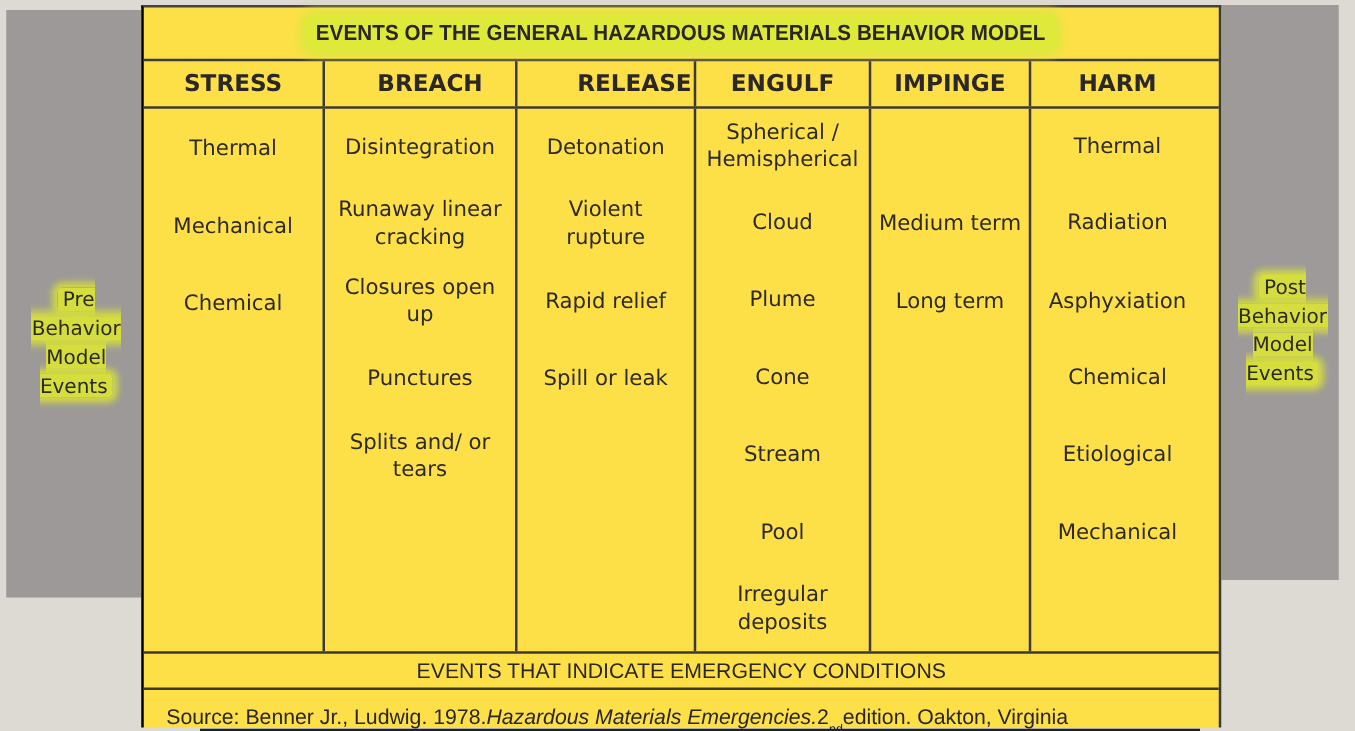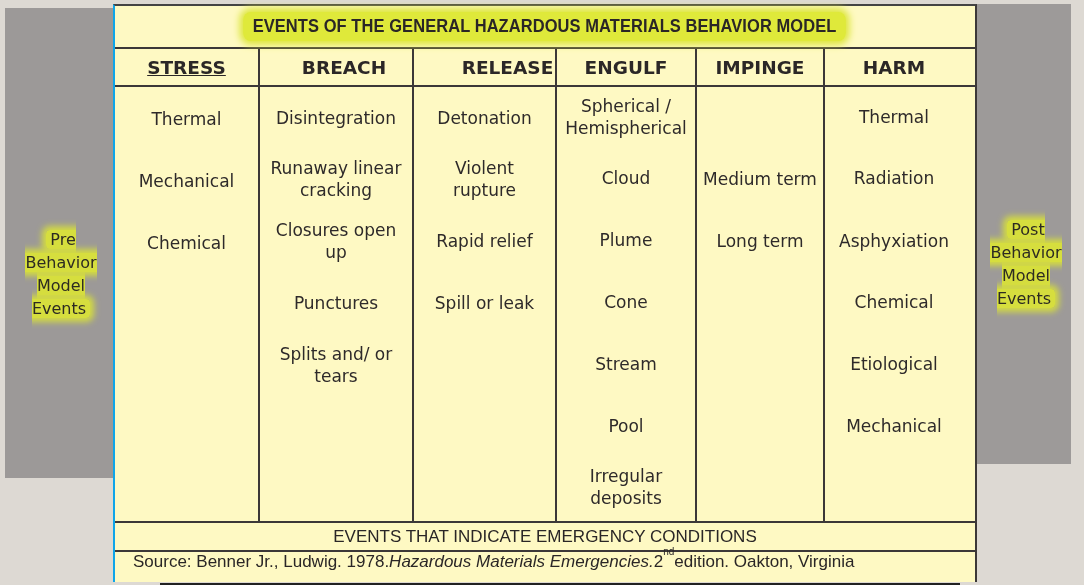--- a/index.html
+++ b/index.html
@@ -24,22 +24,22 @@
     }
     .side-label span {
       background: #d6de3e; box-shadow: 0 0 6px 4px #d3db42;
       padding: 0 4px; border-radius: 4px;
     }
     .side-left { left: 18px; top: 228px; width: 86px; }
     .side-right { left: 986px; top: 218px; width: 80px; }
 
     .table {
       position: absolute; left: 113px; top: 4px; width: 864px; height: 578px;
-      background: #fef9c3;
-      border-left: 2px solid #0ea5e9; border-right: 2px solid #3c3838; border-top: 2px solid #444;
+      background: #fde047;
+      border-left: 2px solid #000000; border-right: 2px solid #3c3838; border-top: 2px solid #444;
       box-sizing: border-box;
     }
     .title-row {
       position: absolute; left: 0; top: 0; width: 100%; height: 43px;
       border-bottom: 2px solid #3c3838; box-sizing: border-box;
       display: flex; align-items: center; justify-content: center;
     }
     .title-text {
       font-family: "Liberation Sans", sans-serif; font-weight: bold; font-size: 17.5px;
       letter-spacing: 0.1px; color: #2a2626;
@@ -62,32 +62,32 @@
       border-bottom: 2px solid #3c3838; box-sizing: border-box; display: flex;
     }
     .col {
       position: relative; border-right: 2px solid #3c3838; box-sizing: border-box; height: 100%;
     }
     .col:last-child { border-right: none; }
     .cell {
       position: absolute; left: 0; width: 100%; text-align: center;
       font-size: 17px; line-height: 22px; color: #2e2a2a;
     }
-    .w1 { width: 145px; text-decoration: underline; } .w2 { width: 154px; padding-left: 16px; } .w3 { width: 143px; padding-left: 46px; }
+    .w1 { width: 145px; } .w2 { width: 154px; padding-left: 16px; } .w3 { width: 143px; padding-left: 46px; }
     .w4 { width: 140px; } .w5 { width: 128px; } .w6 { width: 138px; }
 
     .footer-row {
       position: absolute; left: 0; top: 517px; width: 100%; height: 29px;
       border-bottom: 2px solid #3c3838; box-sizing: border-box;
       display: flex; align-items: center; justify-content: center;
       font-family: "Liberation Sans", sans-serif; font-size: 17px; color: #2a2626;
     }
     .source-row {
       position: absolute; left: 0; top: 546px; width: 100%; height: 32px;
-      box-sizing: border-box; display: flex; align-items: flex-start; padding-left: 18px;
+      box-sizing: border-box; display: flex; align-items: flex-end; padding-left: 18px;
       font-family: "Liberation Sans", sans-serif; font-size: 17px; color: #2a2626; white-space: nowrap;
     }
     .source-row em { font-style: italic; }
     .source-row sup { font-size: 10px; vertical-align: super; line-height: 0; }
     .bottom-dark {
       position: absolute; left: 160px; top: 583px; width: 800px; height: 2px; background: #222;
     }
   </style>
 </head>
 <body>

